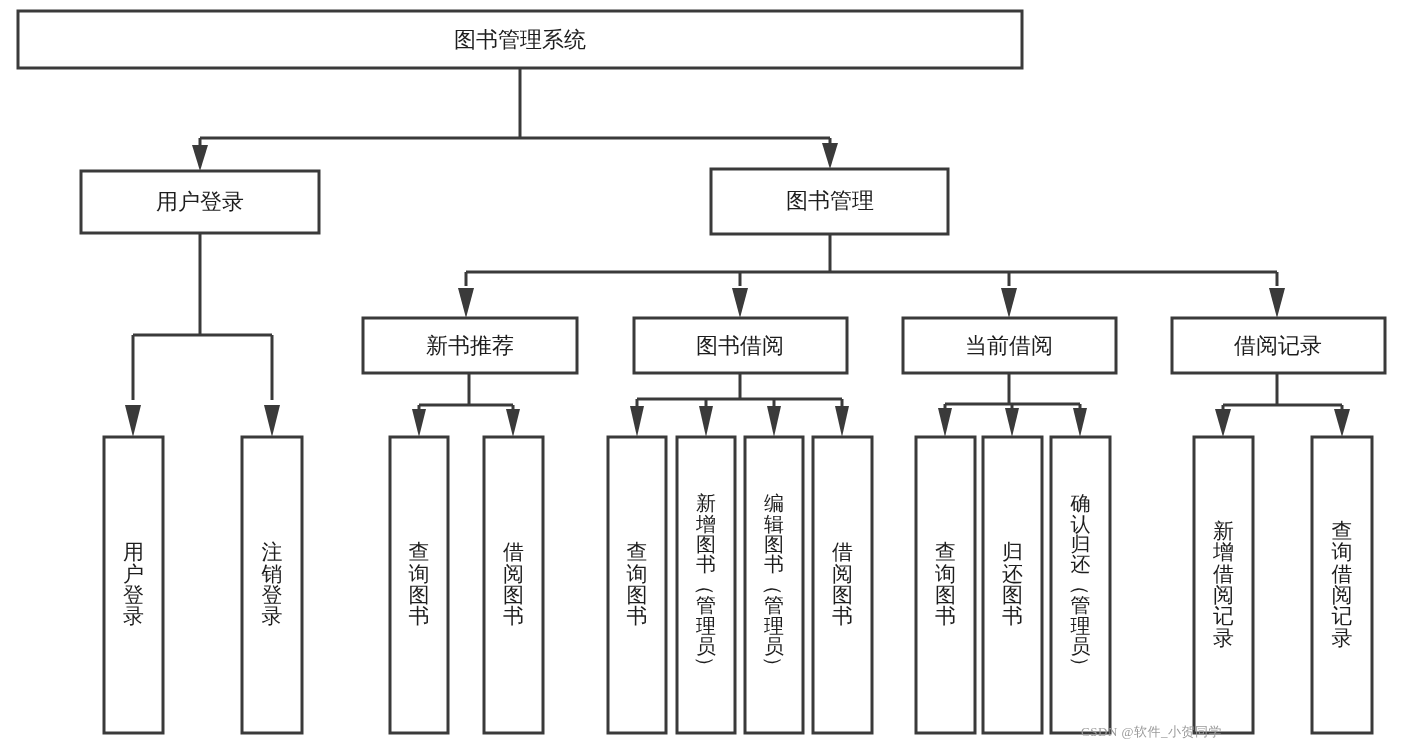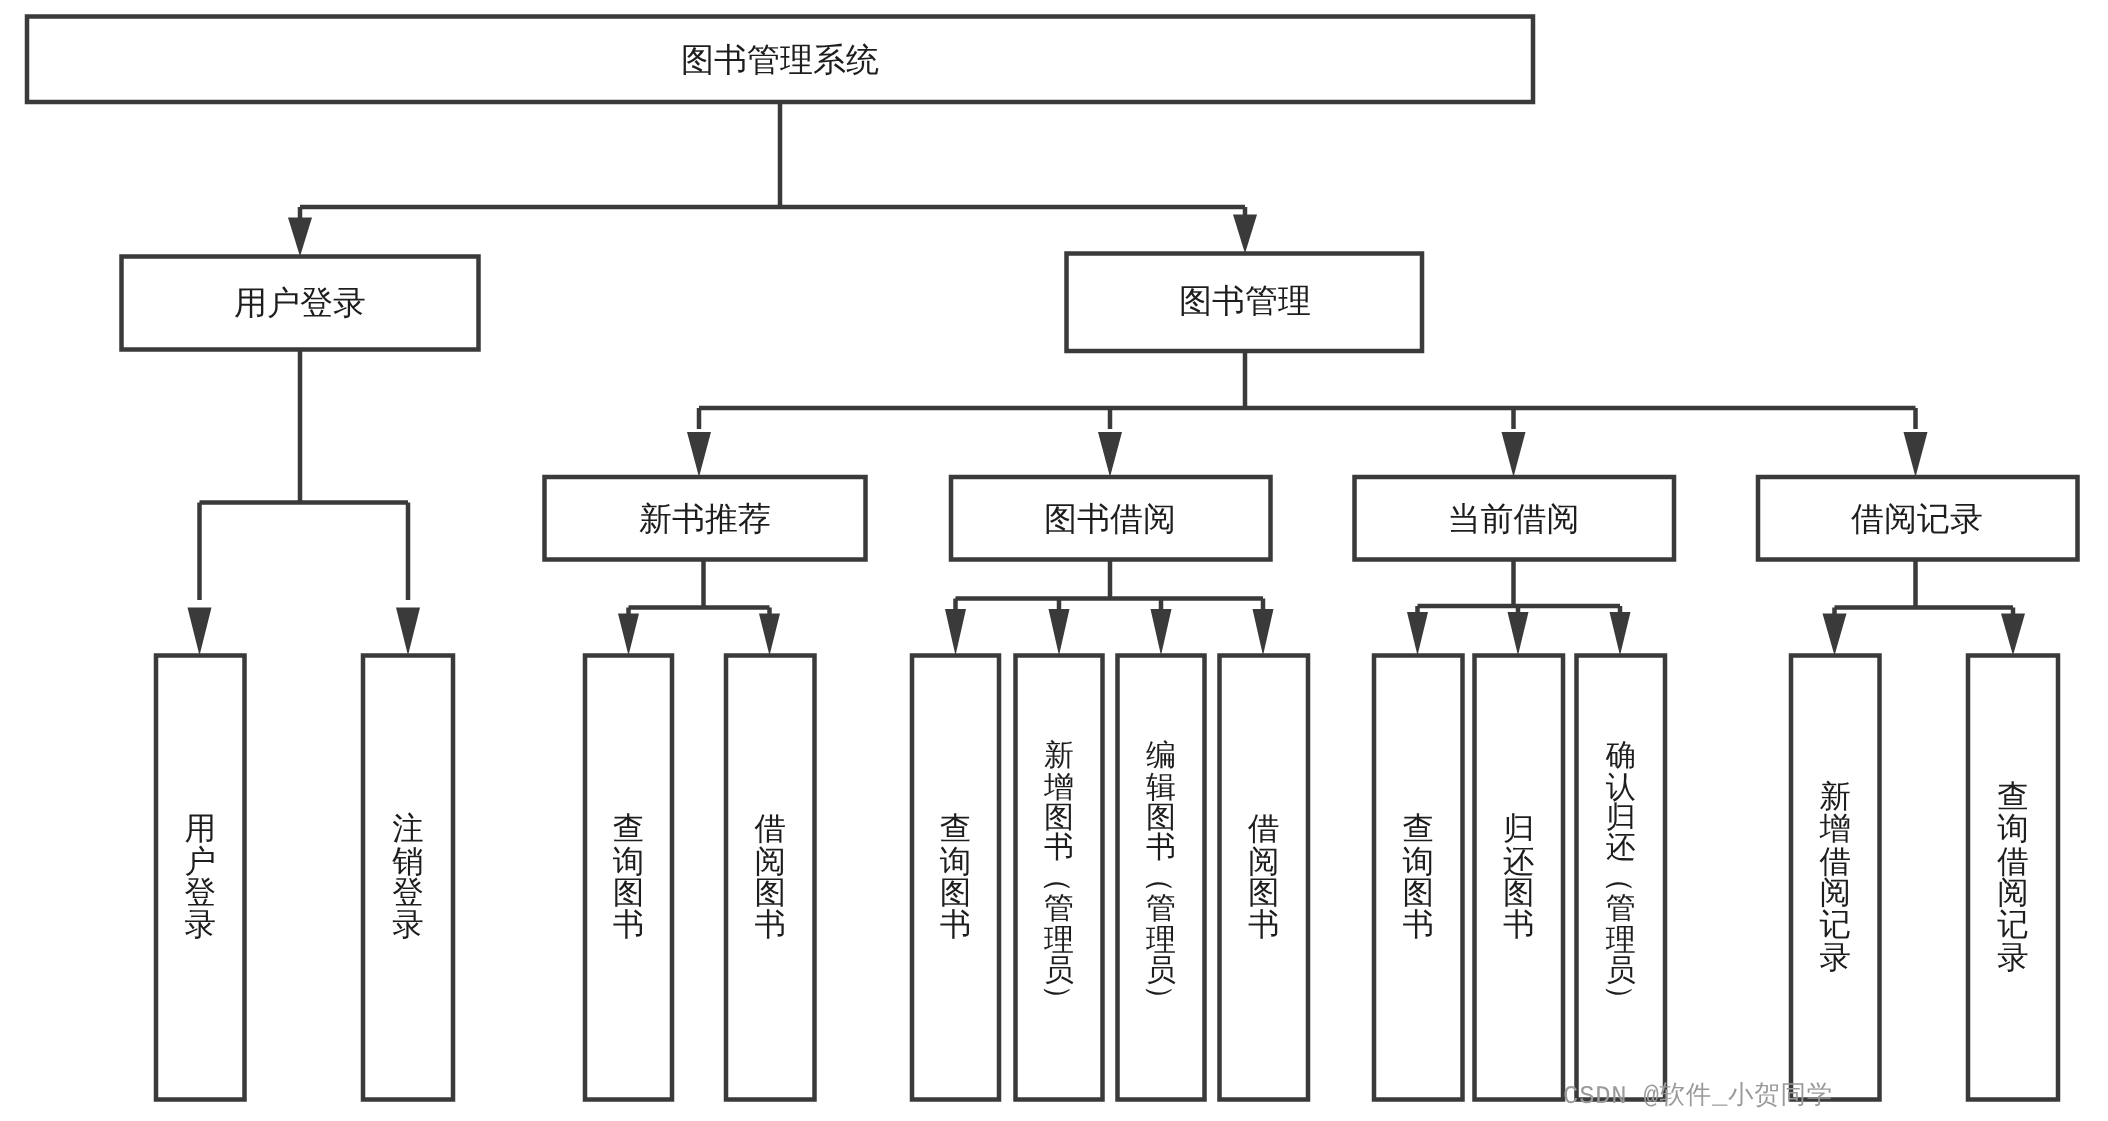--- a/index.html
+++ b/index.html
@@ -45,22 +45,22 @@
     fill: none;
   }
   .arrow-head {
     fill: #3a3a3a;
     stroke: none;
   }
   .watermark {
     position: absolute;
     right: 12px;
     bottom: 6px;
-    font-family: Liberation Mono, monospace;
-    font-size: 17px;
+    font-family: Liberation Serif, serif;
+    font-size: 13px;
     color: #9a9a9a;
     white-space: nowrap;
     letter-spacing: 0.5px;
     pointer-events: none;
   }
   .vtext-wrap {
     position: absolute;
     display: flex;
     flex-direction: column;
     align-items: center;

